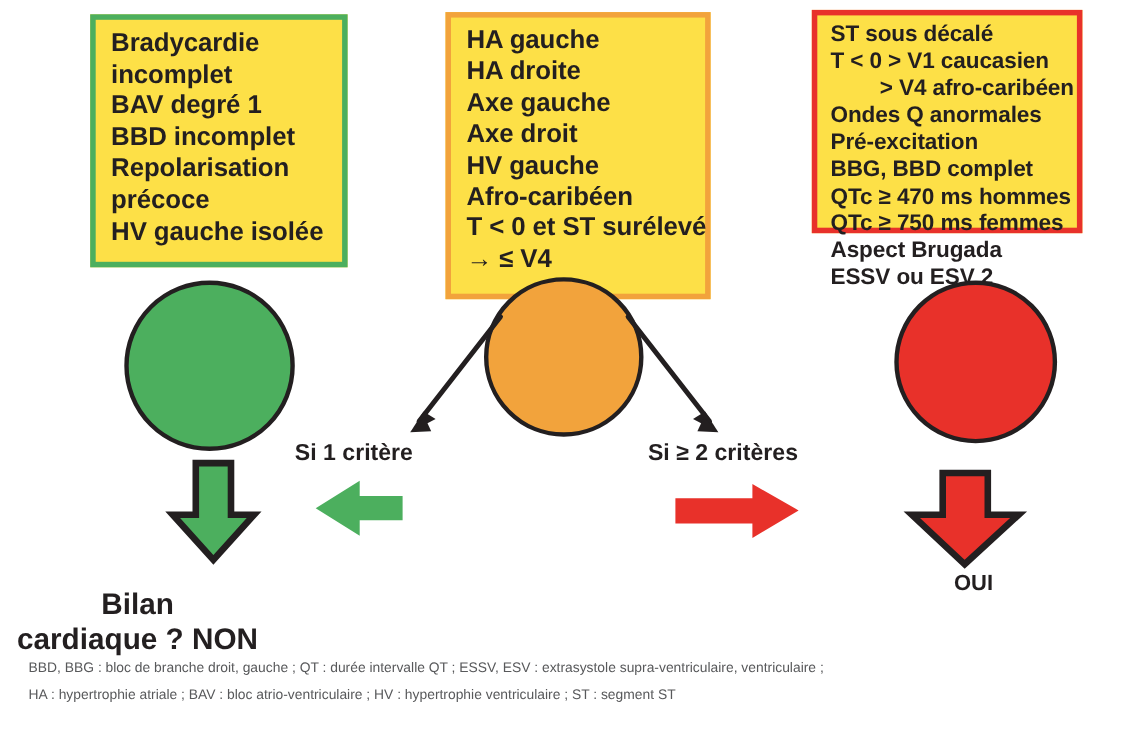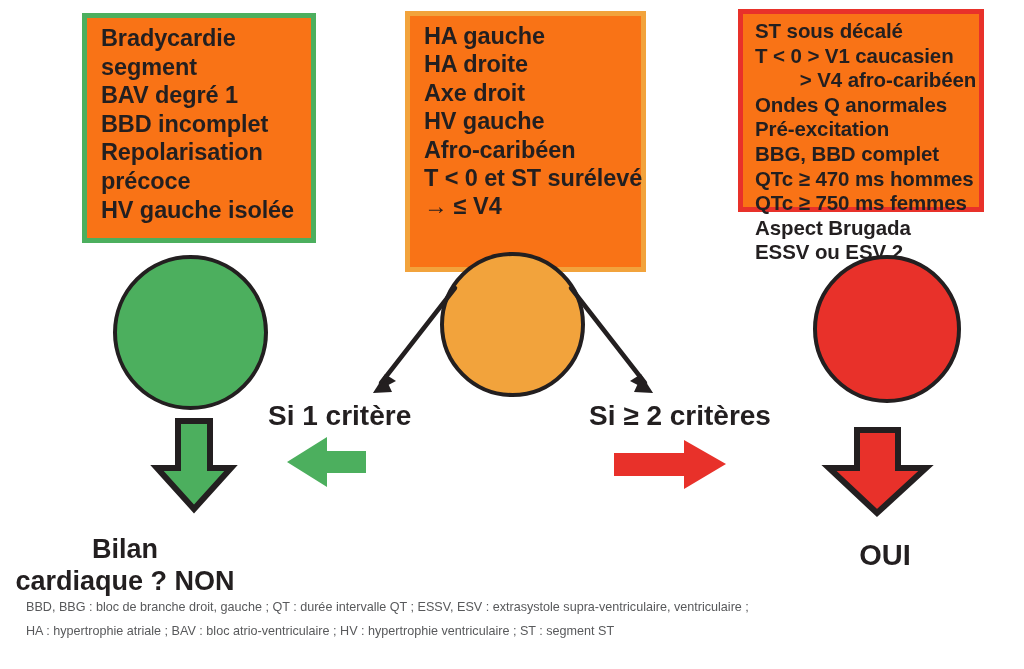--- a/index.html
+++ b/index.html
@@ -16,21 +16,21 @@
     width: 1024px;
     height: 669px;
     background: #ffffff;
     overflow: hidden;
   }
 
   
   .crit-box {
     position: absolute;
     box-sizing: border-box;
-    background: #f97316;
+    background: #fde047;
   }
   .crit-box .inner {
     padding: 6px 10px 4px 14px;
   }
   .crit-line {
     font-weight: bold;
     color: #231f20;
     white-space: pre;
     letter-spacing: -0.1px;
   }
@@ -102,21 +102,21 @@
     left: 813px;
     top: 255px;
     width: 148px;
     height: 148px;
     background: #e8312a;
   }
 
   
   .branch-label {
     position: absolute;
-    font-size: 28px;
+    font-size: 21px;
     font-weight: bold;
     color: #231f20;
     white-space: nowrap;
     text-align: center;
   }
   #label-left { left: 268px; top: 400px; }
   #label-right { left: 589px; top: 400px; }
 
   
   .outcome {
@@ -130,23 +130,22 @@
     left: 0px;
     top: 533px;
     width: 250px;
     font-size: 27px;
     line-height: 32px;
   }
   #outcome-yes {
     left: 790px;
     top: 513px;
     width: 190px;
-    font-size: 29px;
+    font-size: 20px;
     line-height: 34px;
-    margin-top: 25px;
   }
 
   
   #arrows {
     position: absolute;
     left: 0;
     top: 0;
     width: 1024px;
     height: 669px;
     pointer-events: none;
@@ -167,33 +166,34 @@
   }
 </style>
 </head>
 <body>
 
 <div id="canvas">
 
   <div class="crit-box" id="box-green">
     <div class="inner">
       <div class="crit-line">Bradycardie</div>
-      <div class="crit-line">segment</div>
+      <div class="crit-line">incomplet</div>
       <div class="crit-line">BAV degré 1</div>
       <div class="crit-line">BBD incomplet</div>
       <div class="crit-line">Repolarisation</div>
       <div class="crit-line">précoce</div>
       <div class="crit-line">HV gauche isolée</div>
     </div>
   </div>
 
   <div class="crit-box" id="box-orange">
     <div class="inner">
       <div class="crit-line">HA gauche</div>
       <div class="crit-line">HA droite</div>
+      <div class="crit-line">Axe gauche</div>
       <div class="crit-line">Axe droit</div>
       <div class="crit-line">HV gauche</div>
       <div class="crit-line">Afro-caribéen</div>
       <div class="crit-line">T &lt; 0 et ST surélevé</div>
       <div class="crit-line">→ ≤ V4</div>
     </div>
   </div>
 
   <div class="crit-box" id="box-red">
     <div class="inner">

